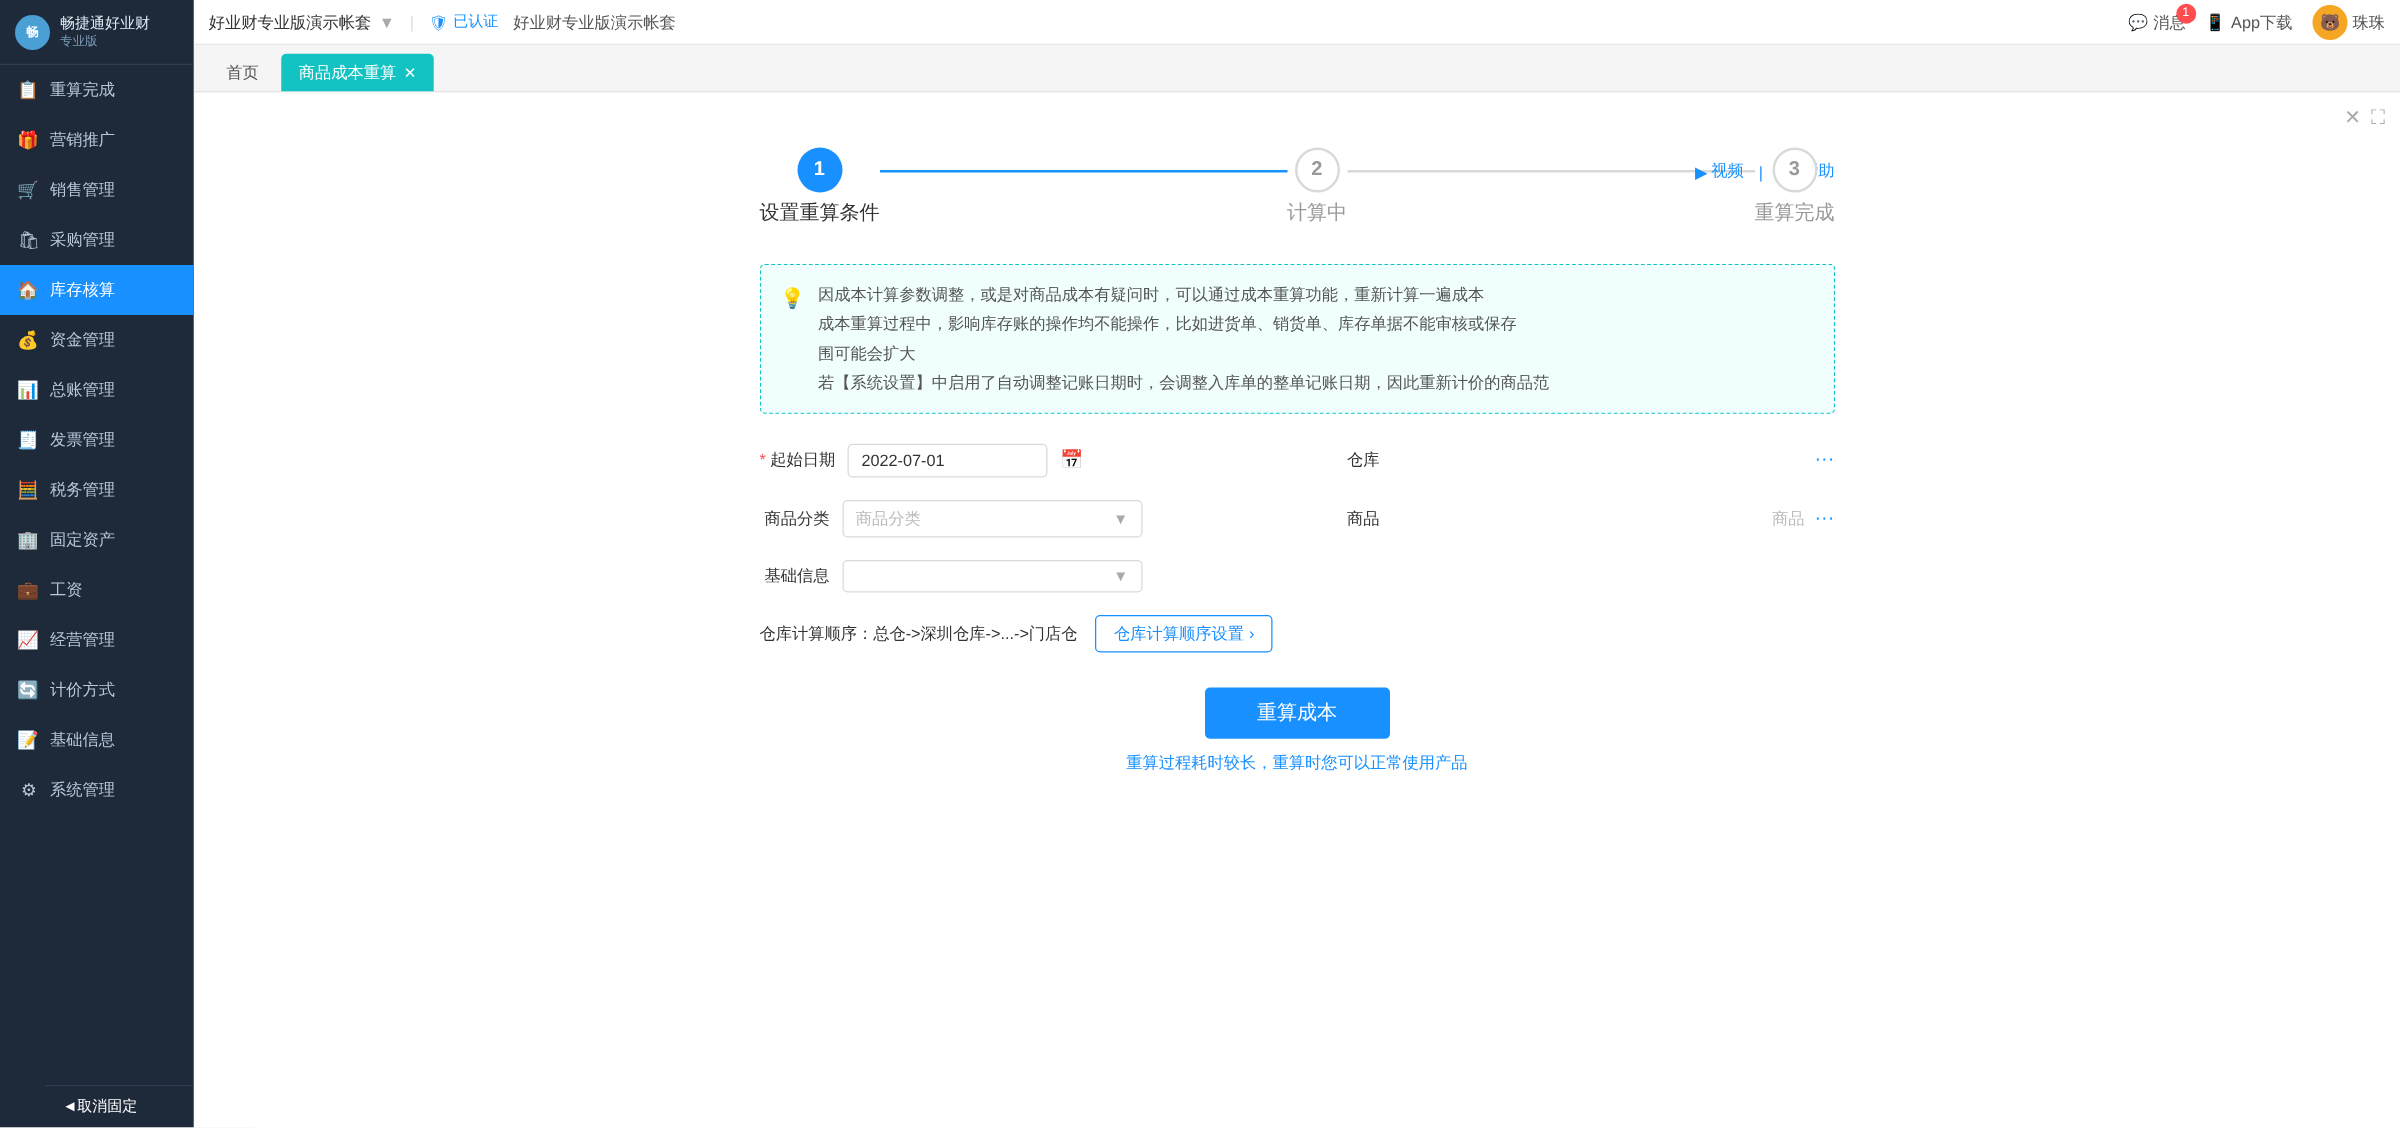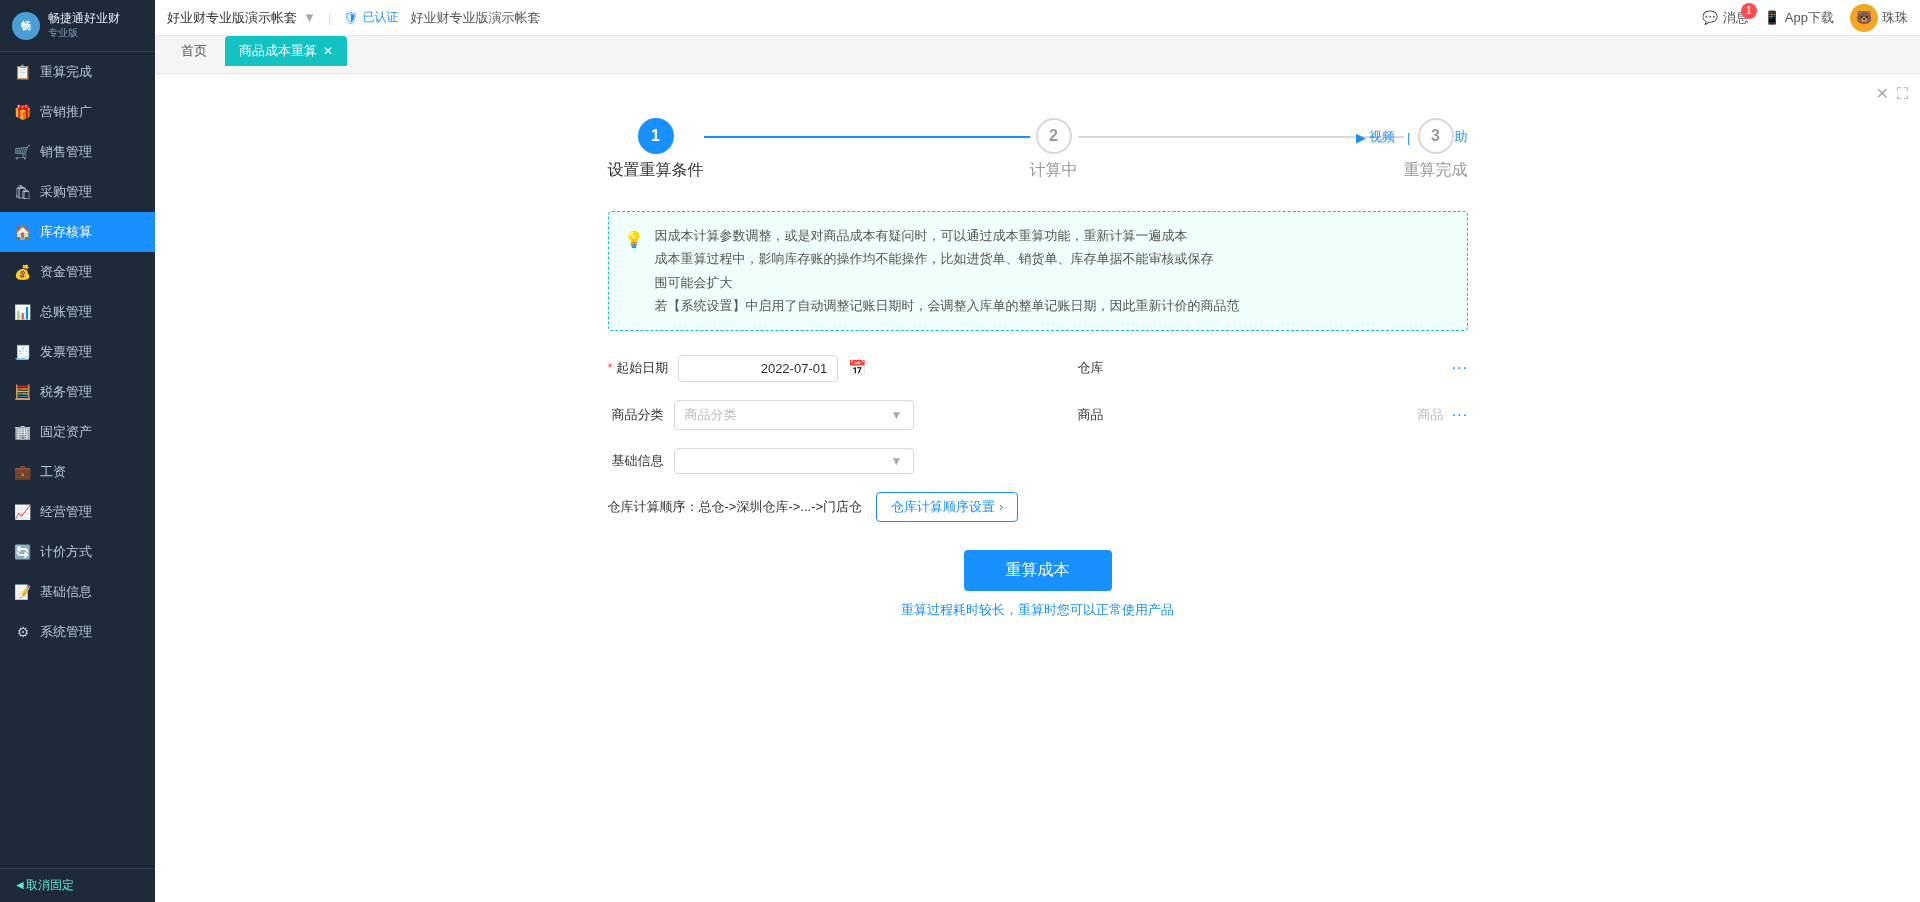--- a/index.html
+++ b/index.html
@@ -40,24 +40,24 @@
       cursor: pointer;
       color: #b8c8d8;
       font-size: 13px;
       transition: background 0.2s;
     }
     .sidebar-item.active { background: #1890ff; color: white; }
     .sidebar-item .icon { margin-right: 8px; font-size: 14px; width: 18px; text-align: center; }
     .sidebar-bottom {
       border-top: 1px solid #2d3d50;
       padding: 8px 14px;
-      color: #5eead4;
+      color: #ffffff;
       cursor: pointer;
       font-size: 12px;
-      display: flex; align-items: center; gap: 6px;
+      display: flex; align-items: center; gap: 6px; margin-left: 36px;
     }
 
     
     .main { flex: 1; display: flex; flex-direction: column; overflow: hidden; }
 
     
     .header-bar {
       background: white;
       height: 36px;
       display: flex;
@@ -75,21 +75,21 @@
     .header-account-name { color: #555; font-size: 13px; }
     .header-right { margin-left: auto; display: flex; align-items: center; gap: 16px; }
     .header-btn { display: flex; align-items: center; gap: 4px; color: #555; font-size: 13px; cursor: pointer; position: relative; }
     .badge { background: #ff4d4f; color: white; border-radius: 50%; width: 16px; height: 16px; font-size: 10px; display: flex; align-items: center; justify-content: center; position: absolute; top: -6px; right: -8px; }
     .avatar { width: 28px; height: 28px; border-radius: 50%; background: #f5a623; display: flex; align-items: center; justify-content: center; overflow: hidden; }
 
     
     .tab-bar {
       background: #f5f5f5;
       display: flex;
-      align-items: flex-start;
+      align-items: flex-end;
       padding: 0 12px;
       border-bottom: 1px solid #e0e0e0;
       height: 38px;
       gap: 4px;
     }
     .tab-home { padding: 6px 14px; color: #555; font-size: 13px; cursor: pointer; }
     .tab-active {
       background: #13c2c2;
       color: white;
       padding: 6px 14px;
@@ -183,21 +183,20 @@
     .form-label { color: #333; font-size: 13px; white-space: nowrap; min-width: 56px; text-align: right; }
     .form-label.required::before { content: '* '; color: #ff4d4f; }
     .form-input {
       border: 1px solid #d9d9d9;
       border-radius: 4px;
       padding: 5px 10px;
       font-size: 13px;
       width: 160px;
       color: #333;
       outline: none;
-      text-align: right;
     }
     .form-select {
       border: 1px solid #d9d9d9;
       border-radius: 4px;
       padding: 5px 10px;
       font-size: 13px;
       width: 200px;
       color: #999;
       display: flex; align-items: center; justify-content: space-between;
       cursor: pointer;

